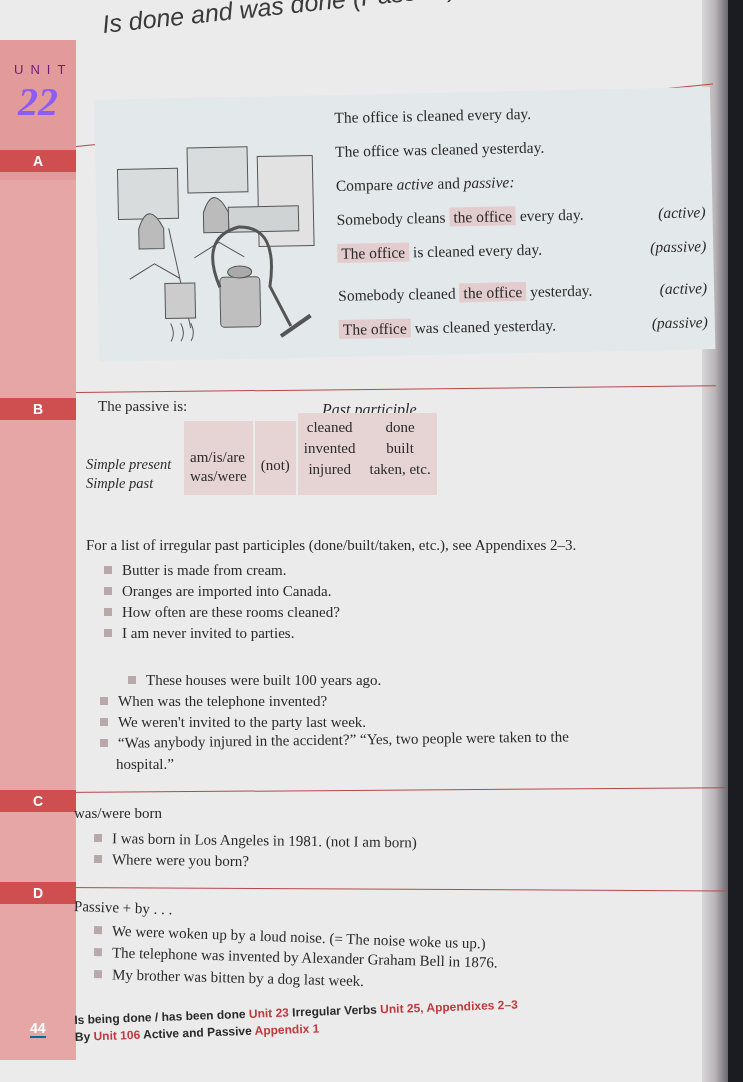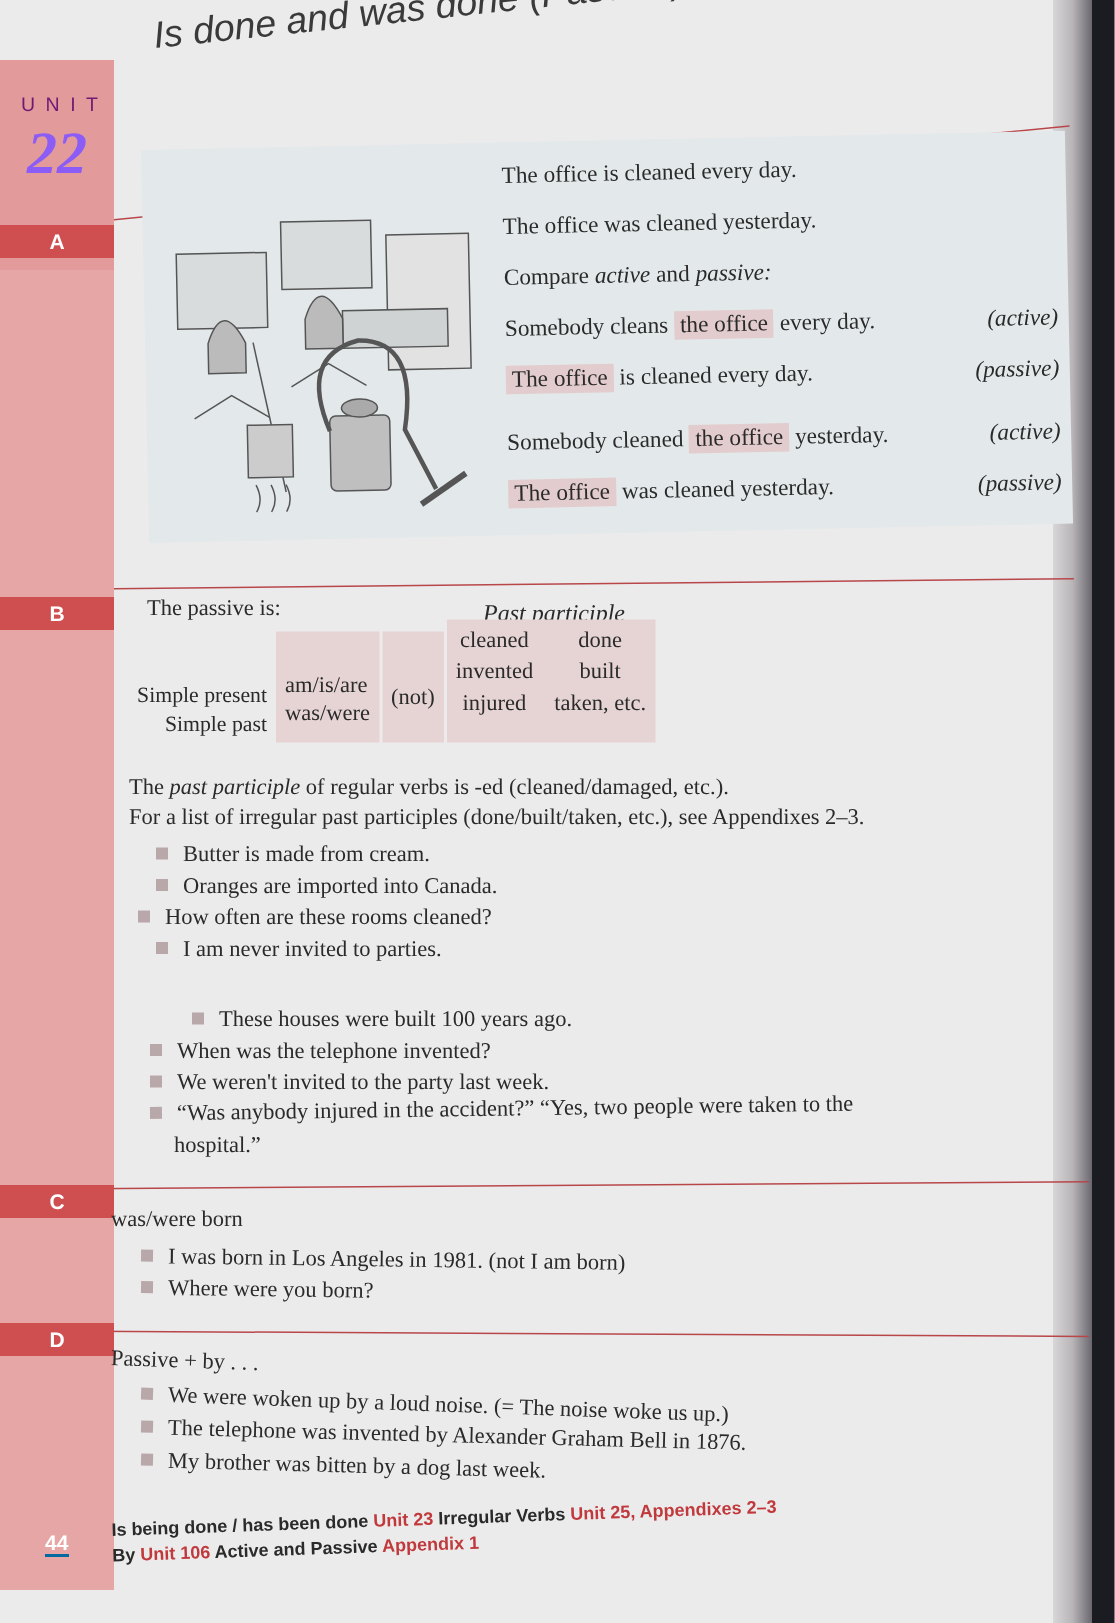--- a/index.html
+++ b/index.html
@@ -71,21 +71,21 @@
       <div class="a-line"><span class="hl">The office</span><span> is cleaned every day.</span><span class="tag">(passive)</span></div>
       <div class="a-line" style="margin-top:8px"><span>Somebody cleaned </span><span class="hl">the office</span><span> yesterday.</span><span class="tag">(active)</span></div>
       <div class="a-line"><span class="hl">The office</span><span> was cleaned yesterday.</span><span class="tag">(passive)</span></div>
     </div>
   </div>
 
   <div class="rule" style="left:76px;top:392px;width:640px;transform:rotate(-0.6deg);"></div>
   <div class="sec-tab" style="top:398px;">B</div>
   <span class="txt" style="left:98px;top:398px;">The passive is:</span>
   <span class="txt" style="left:322px;top:401px;font-style:italic;font-size:16px;">Past participle</span>
-  <div style="position:absolute;left:86px;top:455px;text-align:right;width:92px;font-size:14.5px;line-height:19px;">
+  <div style="position:absolute;left:86px;top:455px;width:92px;font-style:italic;font-size:14.5px;line-height:19px;">
     <div>Simple present</div>
     <div>Simple past</div>
   </div>
   <div class="tbl">
     <div class="cell" style="padding-top:27px;line-height:19px;">
       <div>am/is/are</div>
       <div>was/were</div>
     </div>
     <div class="cell" style="padding-top:34px;"><span>(not)</span></div>
     <div class="cell" style="display:flex;gap:14px;margin-top:-8px;height:74px;padding-top:4px;text-align:center;">
@@ -94,25 +94,24 @@
         <div>invented</div>
         <div>injured</div>
       </div>
       <div>
         <div>done</div>
         <div>built</div>
         <div>taken, etc.</div>
       </div>
     </div>
   </div>
-  <div class="txt" style="left:86px;top:517px;"><span>The </span><i>past participle</i><span> of regular verbs is -ed (cleaned/damaged, etc.).</span></div>
   <div class="txt" style="left:86px;top:537px;">For a list of irregular past participles (done/built/taken, etc.), see Appendixes 2–3.</div>
   <div class="bullet" style="left:104px;top:562px;">Butter is made from cream.</div>
   <div class="bullet" style="left:104px;top:583px;">Oranges are imported into Canada.</div>
-  <div class="bullet" style="left:92px;top:604px;">How often are these rooms cleaned?</div>
+  <div class="bullet" style="left:104px;top:604px;">How often are these rooms cleaned?</div>
   <div class="bullet" style="left:104px;top:625px;">I am never invited to parties.</div>
   <div class="bullet" style="left:100px;top:672px;padding-left:28px;">These houses were built 100 years ago.</div>
   <div class="bullet" style="left:100px;top:693px;">When was the telephone invented?</div>
   <div class="bullet" style="left:100px;top:714px;">We weren't invited to the party last week.</div>
   <div class="bullet" style="left:100px;top:735px;transform:rotate(-0.8deg);transform-origin:left;">“Was anybody injured in the accident?”  “Yes, two people were taken to the</div>
   <div class="txt" style="left:116px;top:756px;">hospital.”</div>
 
   <div class="rule" style="left:58px;top:792px;width:668px;transform:rotate(-0.4deg);"></div>
   <div class="sec-tab" style="top:790px;">C</div>
   <div class="txt" style="left:74px;top:805px;">was/were born</div>

